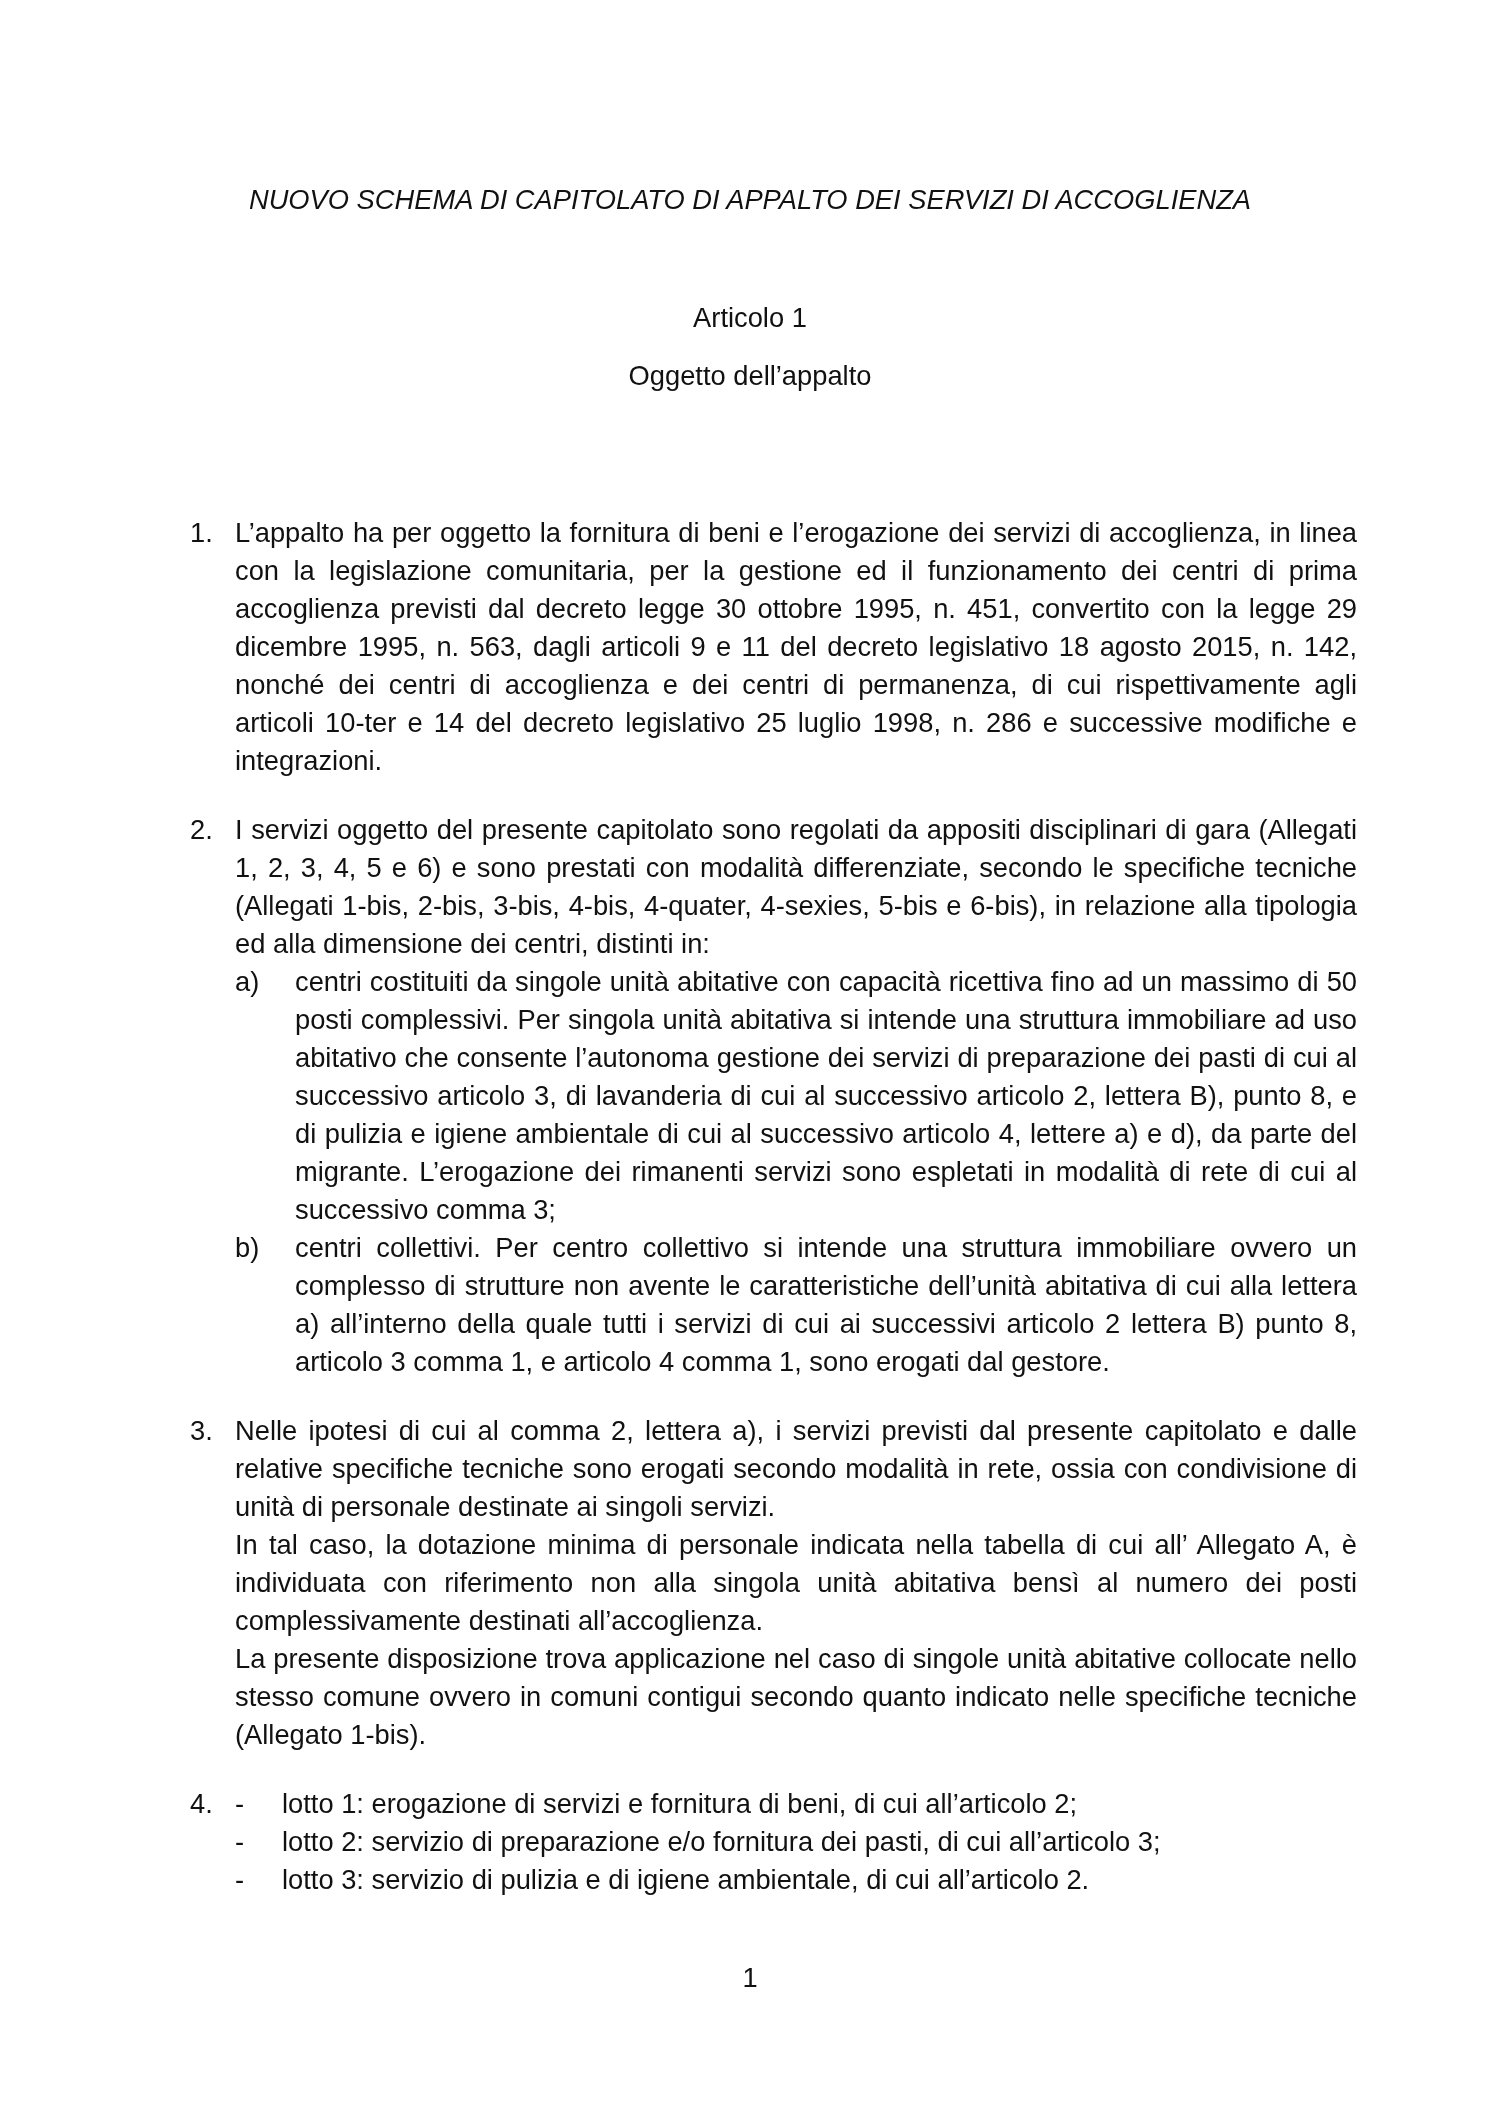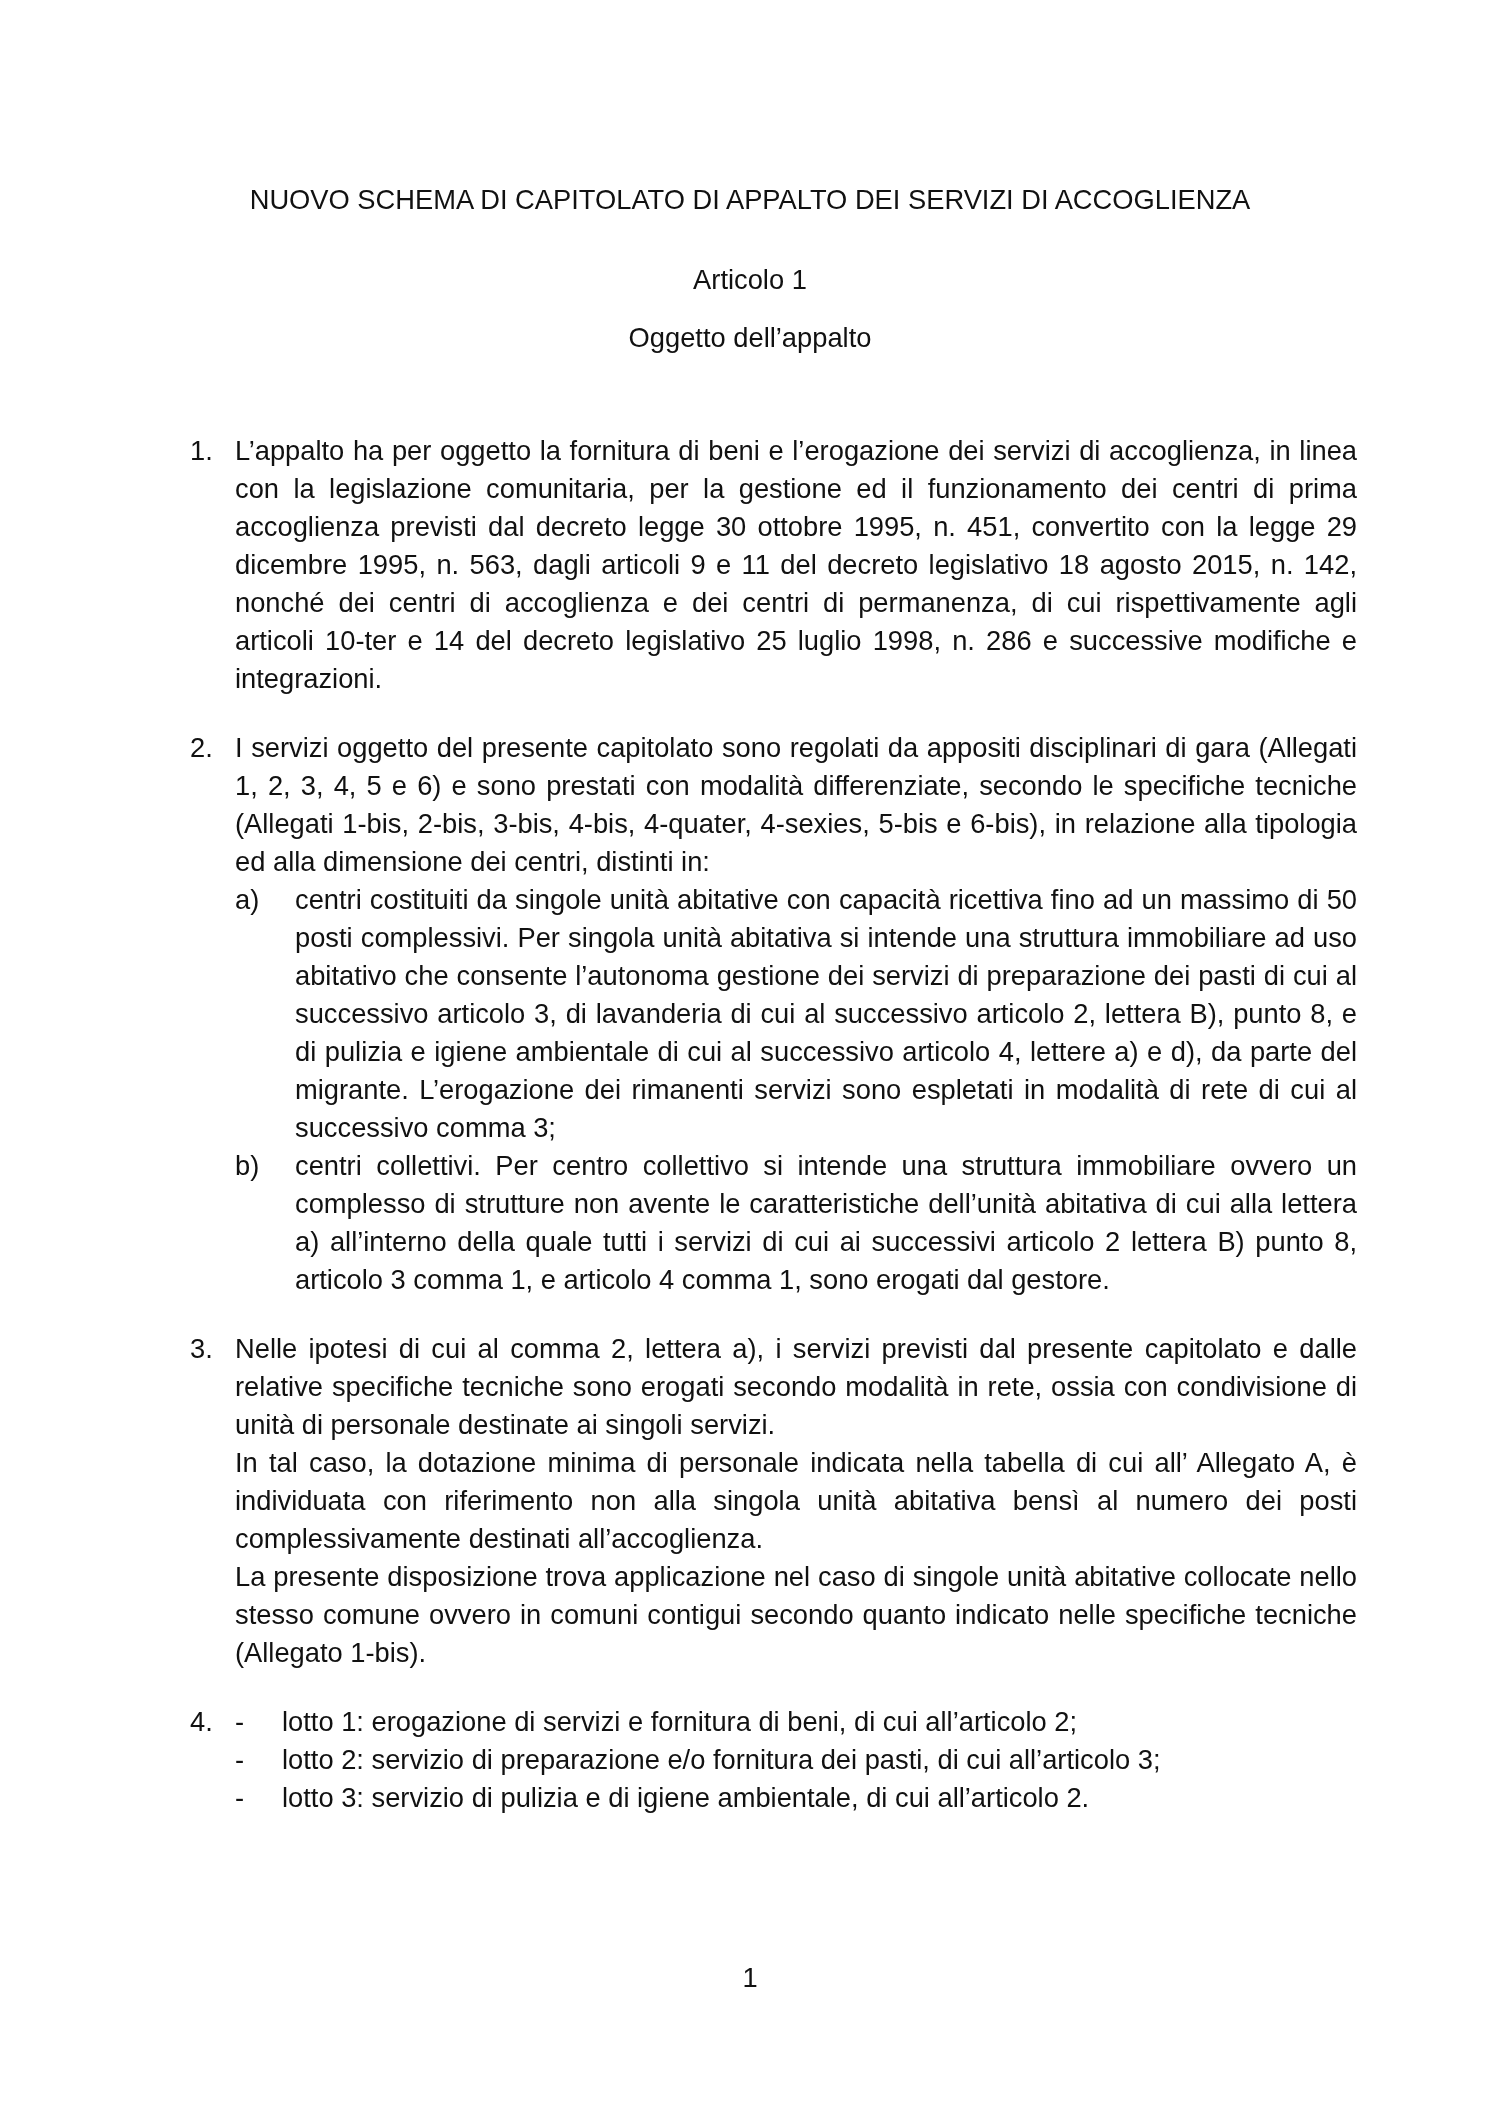--- a/index.html
+++ b/index.html
@@ -24,23 +24,23 @@
     padding: 181px 143px 0 190px;
     background: #ffffff;
   }
   
   .doc-title, .article-heading, .article-subtitle {
     margin-left: -190px;
     margin-right: -143px;
     text-align: center;
     white-space: nowrap;
   }
-  .doc-title { margin-bottom: 42px; }
+  .doc-title { margin-bottom: 80px; font-style: italic; }
   .article-heading { margin-bottom: 20px; }
-  .article-subtitle { margin-bottom: 75px; text-align: center; }
+  .article-subtitle { margin-bottom: 119px; text-align: center; }
 
   .item {
     display: flex;
     margin: 0 0 31px 0;
   }
   .item-number {
     flex: none;
     width: 45px;
   }
   .item-body {

